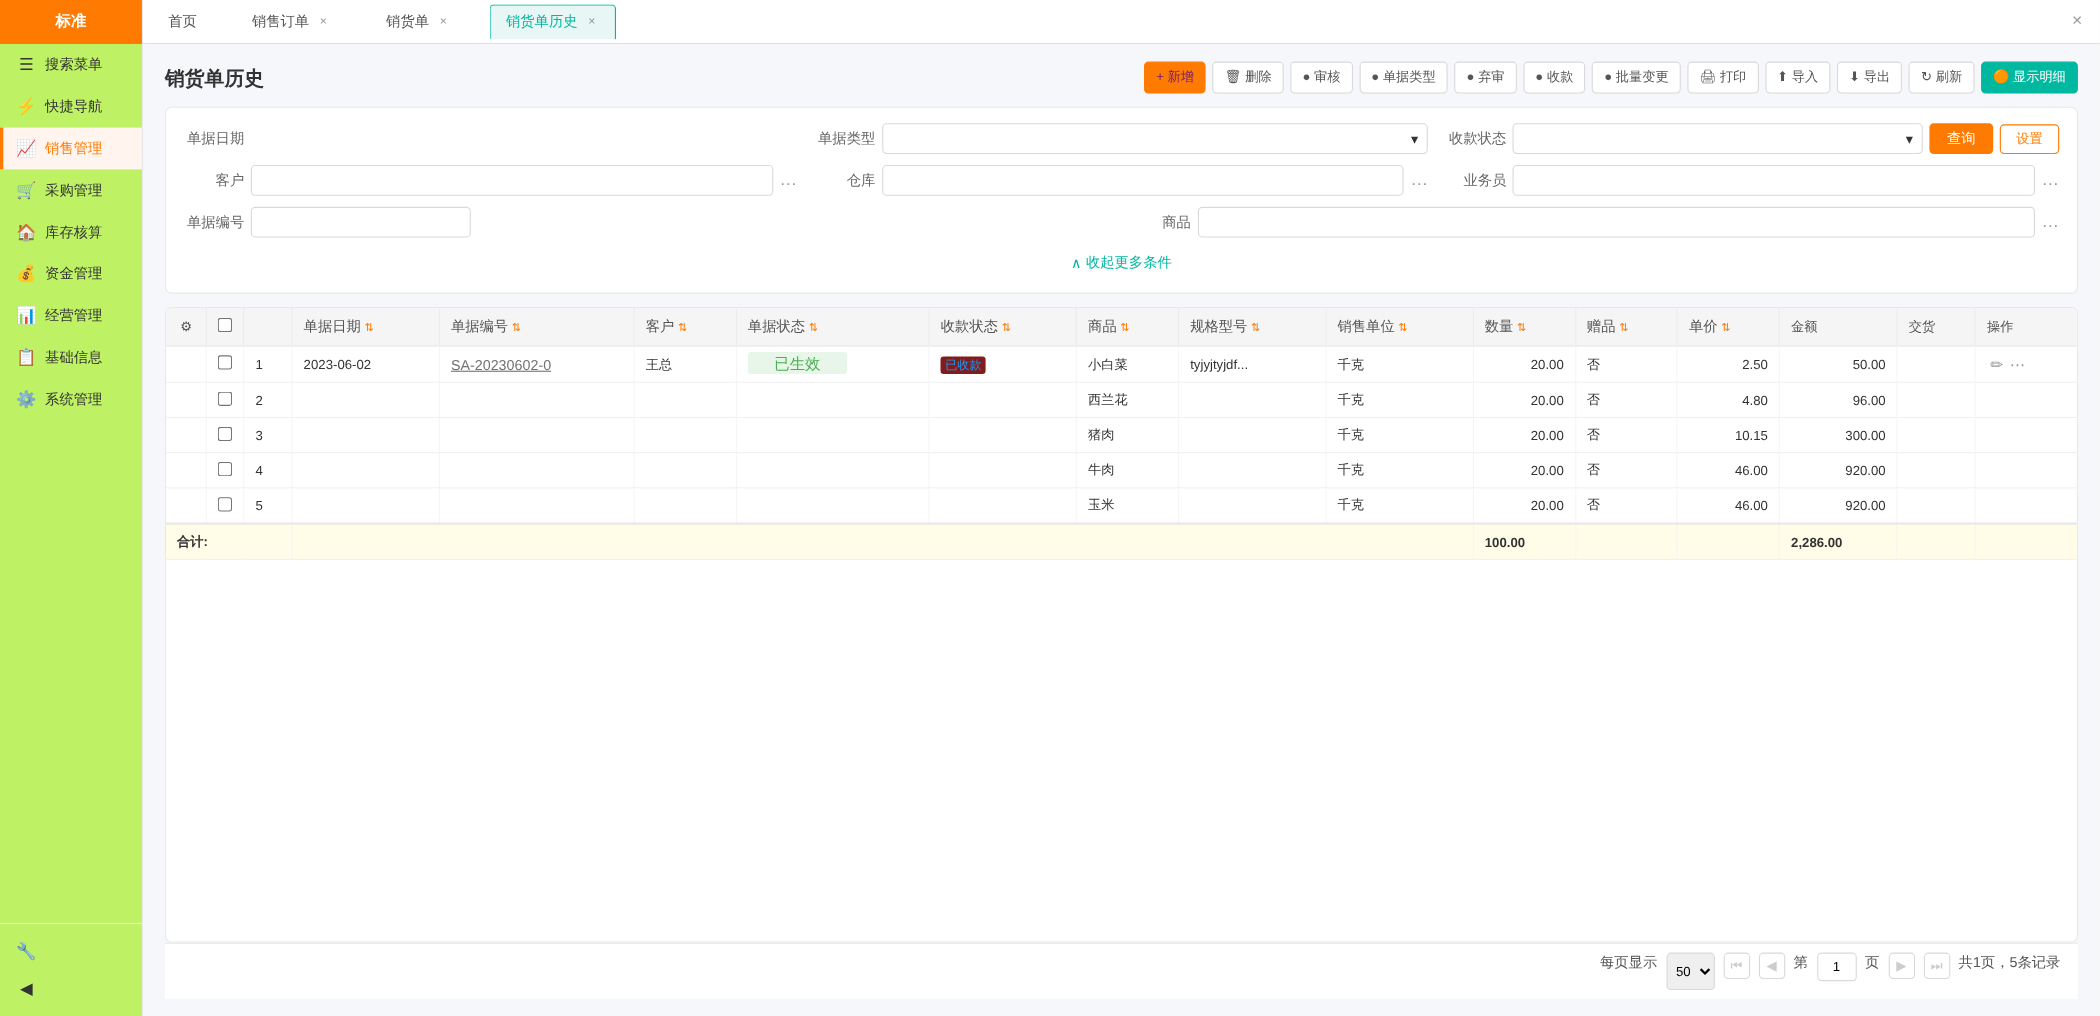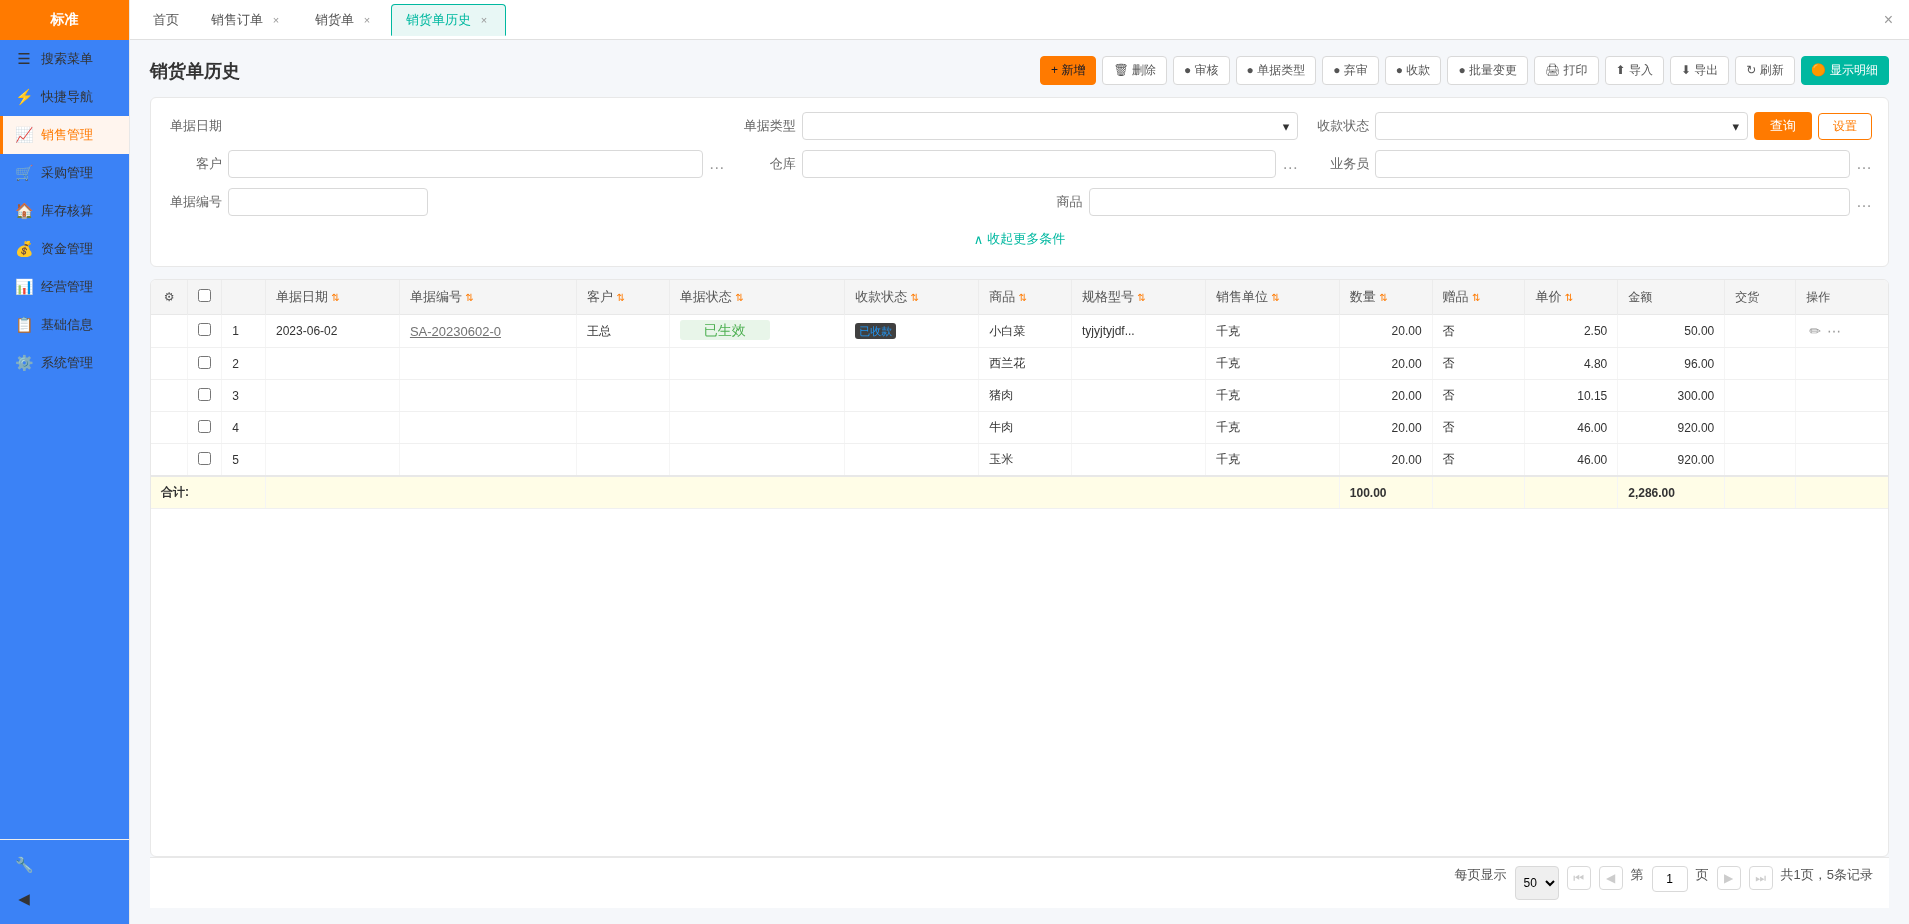--- a/index.html
+++ b/index.html
@@ -1,21 +1,21 @@
 <!DOCTYPE html>
 <html><head>
   <meta charset="utf-8">
   <style>
     * { box-sizing: border-box; margin: 0; padding: 0; font-family: 'Microsoft YaHei', Arial, sans-serif; font-size: 13px; }
     body { display: flex; height: 924px; overflow: hidden; background: #f5f5f5; }
 
     
     .sidebar {
       width: 130px;
-      background: #3b82f6;
+      background: #bef264;
       border-right: 1px solid #e8e8e8;
       display: flex;
       flex-direction: column;
       flex-shrink: 0;
     }
     .sidebar-logo {
       height: 40px;
       background: #ff7a00;
       display: flex;
       align-items: center;
@@ -52,21 +52,21 @@
 
     
     .tab-bar {
       display: flex;
       align-items: center;
       background: #fff;
       border-bottom: 1px solid #e0e0e0;
       height: 40px;
       flex-shrink: 0;
       padding: 0 8px;
-      gap: 2px;
+      gap: 20px;
     }
     .tab {
       display: flex;
       align-items: center;
       padding: 0 14px;
       height: 32px;
       border-radius: 4px 4px 0 0;
       cursor: pointer;
       color: #555;
       gap: 6px;
@@ -128,21 +128,21 @@
       gap: 4px;
       padding: 5px 10px;
       border: 1px solid #d9d9d9;
       background: #fff;
       border-radius: 4px;
       cursor: pointer;
       color: #555;
       font-size: 12px;
       white-space: nowrap;
     }
-    .toolbar-btn.primary { background: #ff7a00; color: #0f172a; border-color: #ff7a00; margin-left: 39px; }
+    .toolbar-btn.primary { background: #ff7a00; color: #701a75; border-color: #ff7a00; margin-left: 39px; }
     .toolbar-btn.teal { background: #00b8a0; color: #fff; border-color: #00b8a0; }
 
     
     .filter-panel {
       background: #fff;
       border-radius: 6px;
       padding: 14px 16px;
       margin-bottom: 12px;
       border: 1px solid #e8e8e8;
     }
@@ -261,21 +261,21 @@
     }
     td:last-child { border-right: none; }
     .tag-active {
       background: #e8f5e9;
       color: #4caf50;
       padding: 2px 24px;
       border-radius: 3px;
       font-size: 14px;
     }
     .tag-paid {
-      background: #404040;
+      background: #7f1d1d;
       color: #2196f3;
       padding: 2px 4px;
       border-radius: 3px;
       font-size: 11px;
       margin-top: 40px;
     }
     .link-text { color: #737373; cursor: pointer; text-decoration: underline; }
     .action-icon { color: #999; cursor: pointer; font-size: 14px; padding: 0 3px; }
     .settings-icon-cell { padding: 6px; text-align: center; }
     .checkbox-col { width: 30px; text-align: center; }

